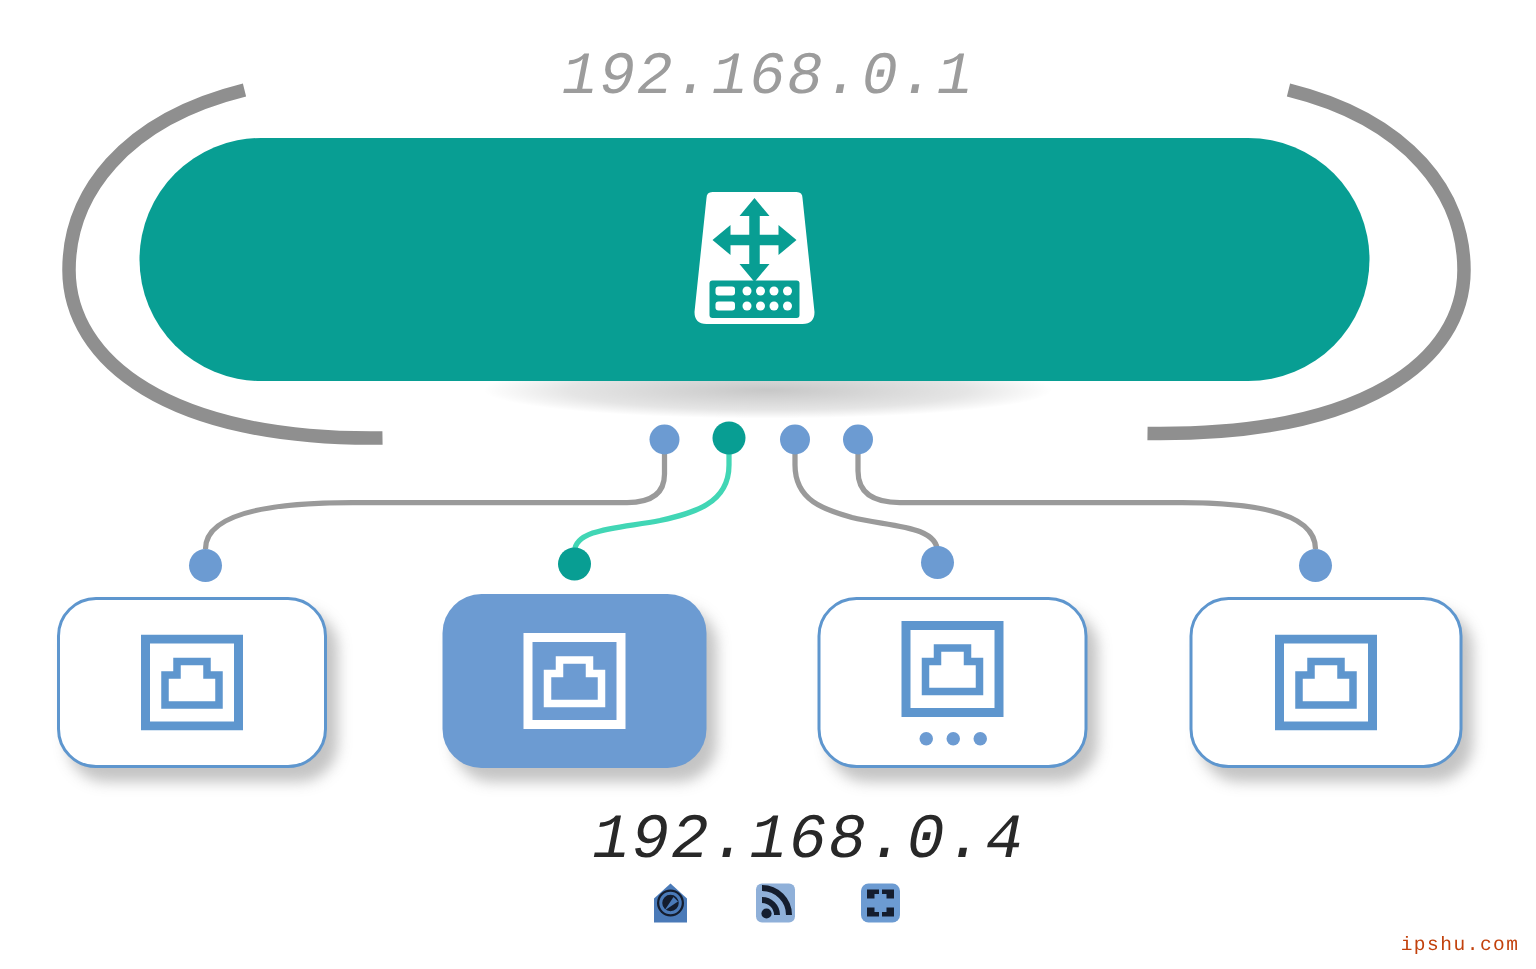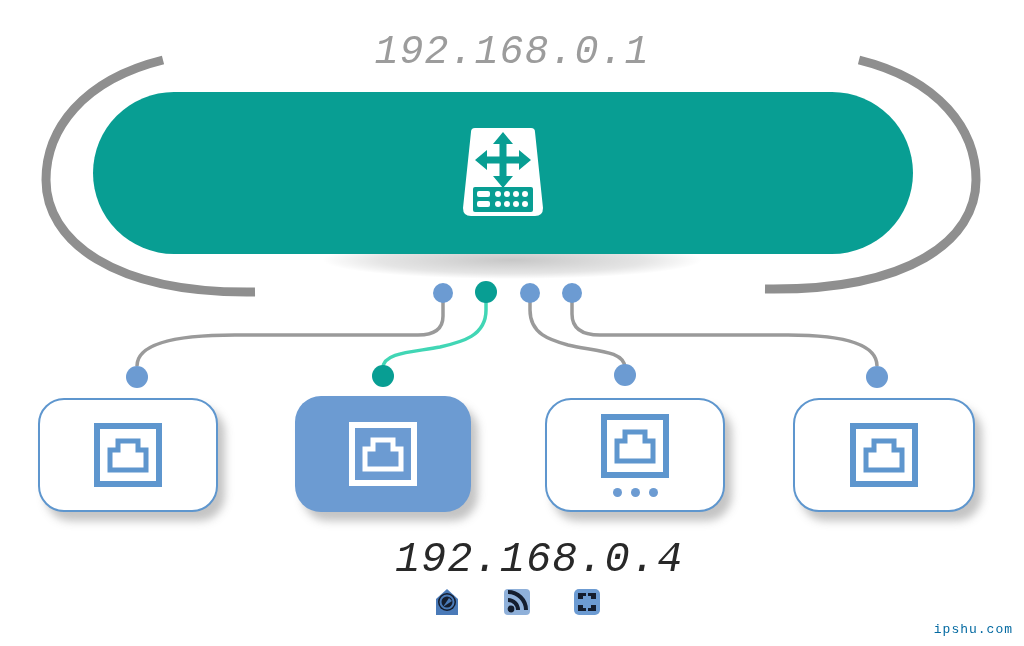--- a/index.html
+++ b/index.html
@@ -37,21 +37,21 @@
     display:flex;justify-content:center;gap:9px;
   }
   .ellipsis-dots span{
     width:9px;height:9px;border-radius:50%;background:#6c9bd2;display:block;
   }
   .box3 .port-icon{margin-bottom:18px;}
   .icon-row{
     position:absolute;left:433px;top:588px;display:flex;gap:42px;z-index:3;
   }
   .watermark{
-    position:absolute;right:11px;bottom:9px;font-size:13px;color:#0369a1;
+    position:absolute;right:11px;bottom:9px;font-size:13px;color:#c2410c;
     letter-spacing:1px;z-index:3;
   }
 </style>
 </head>
 <body>
 
 <div class="stage">
 
   <div class="ip-label router-ip">192.168.0.1</div>
 

